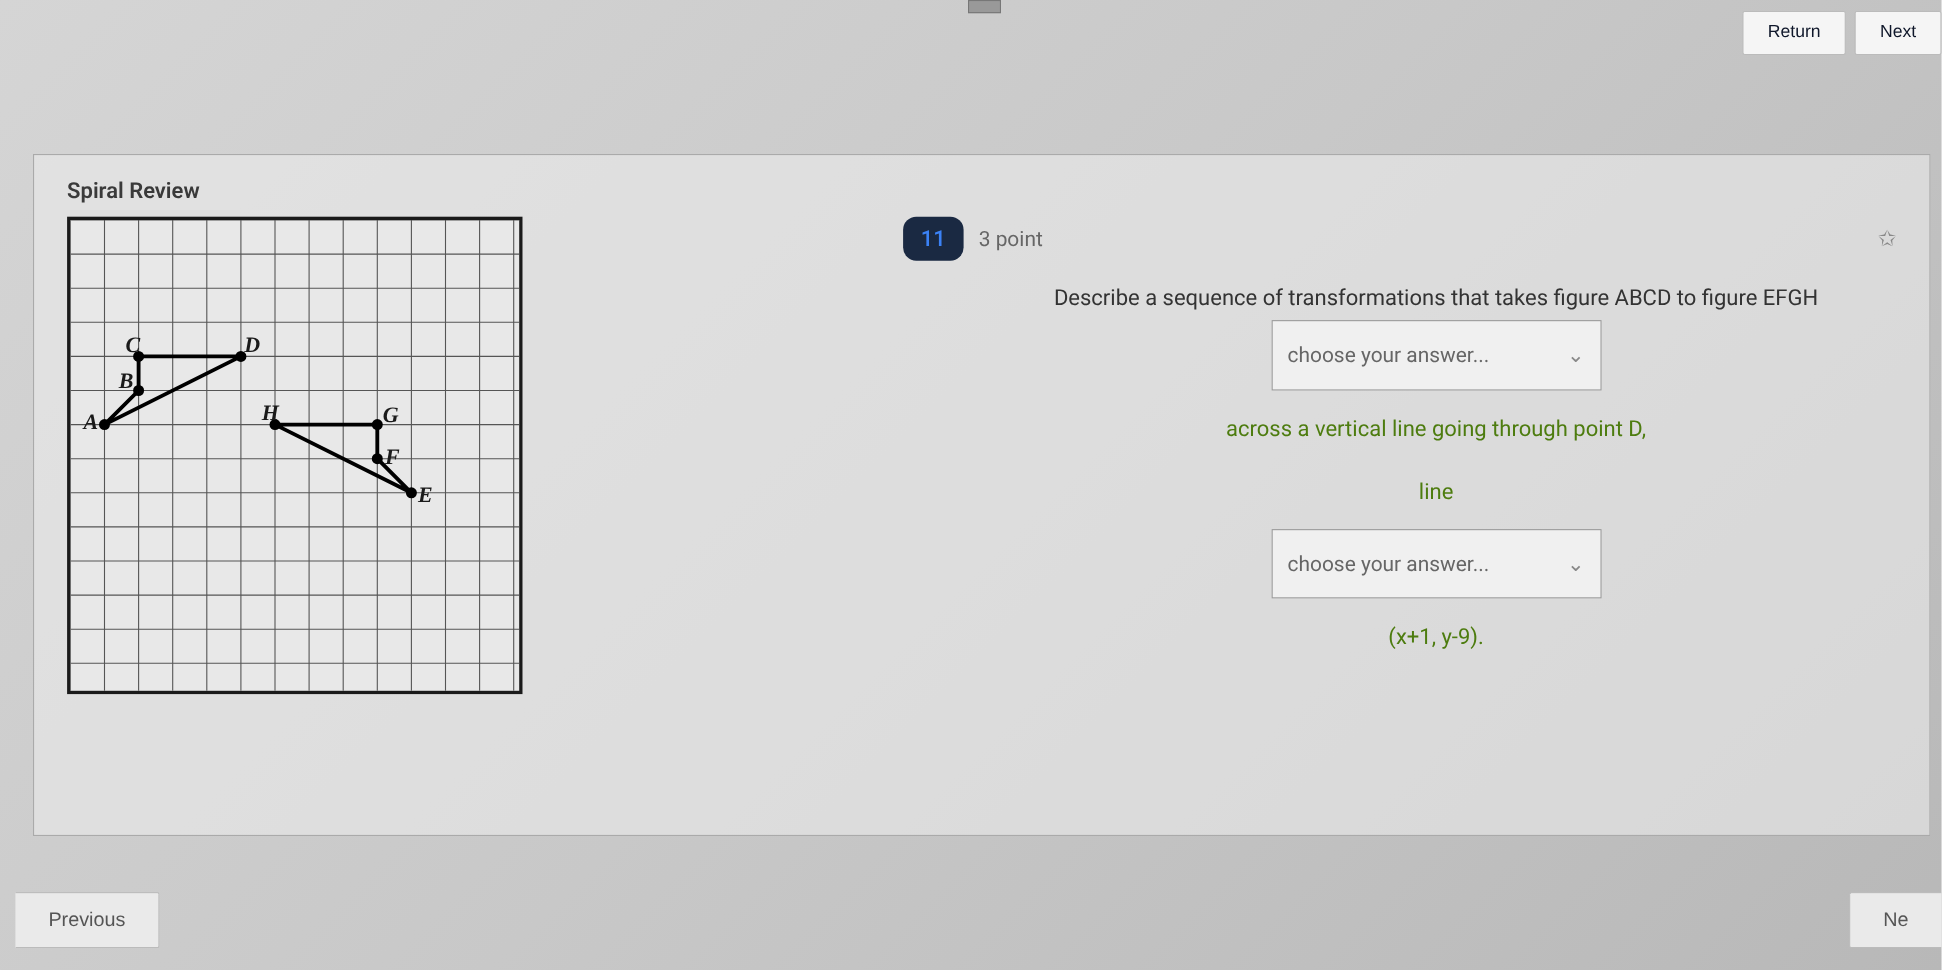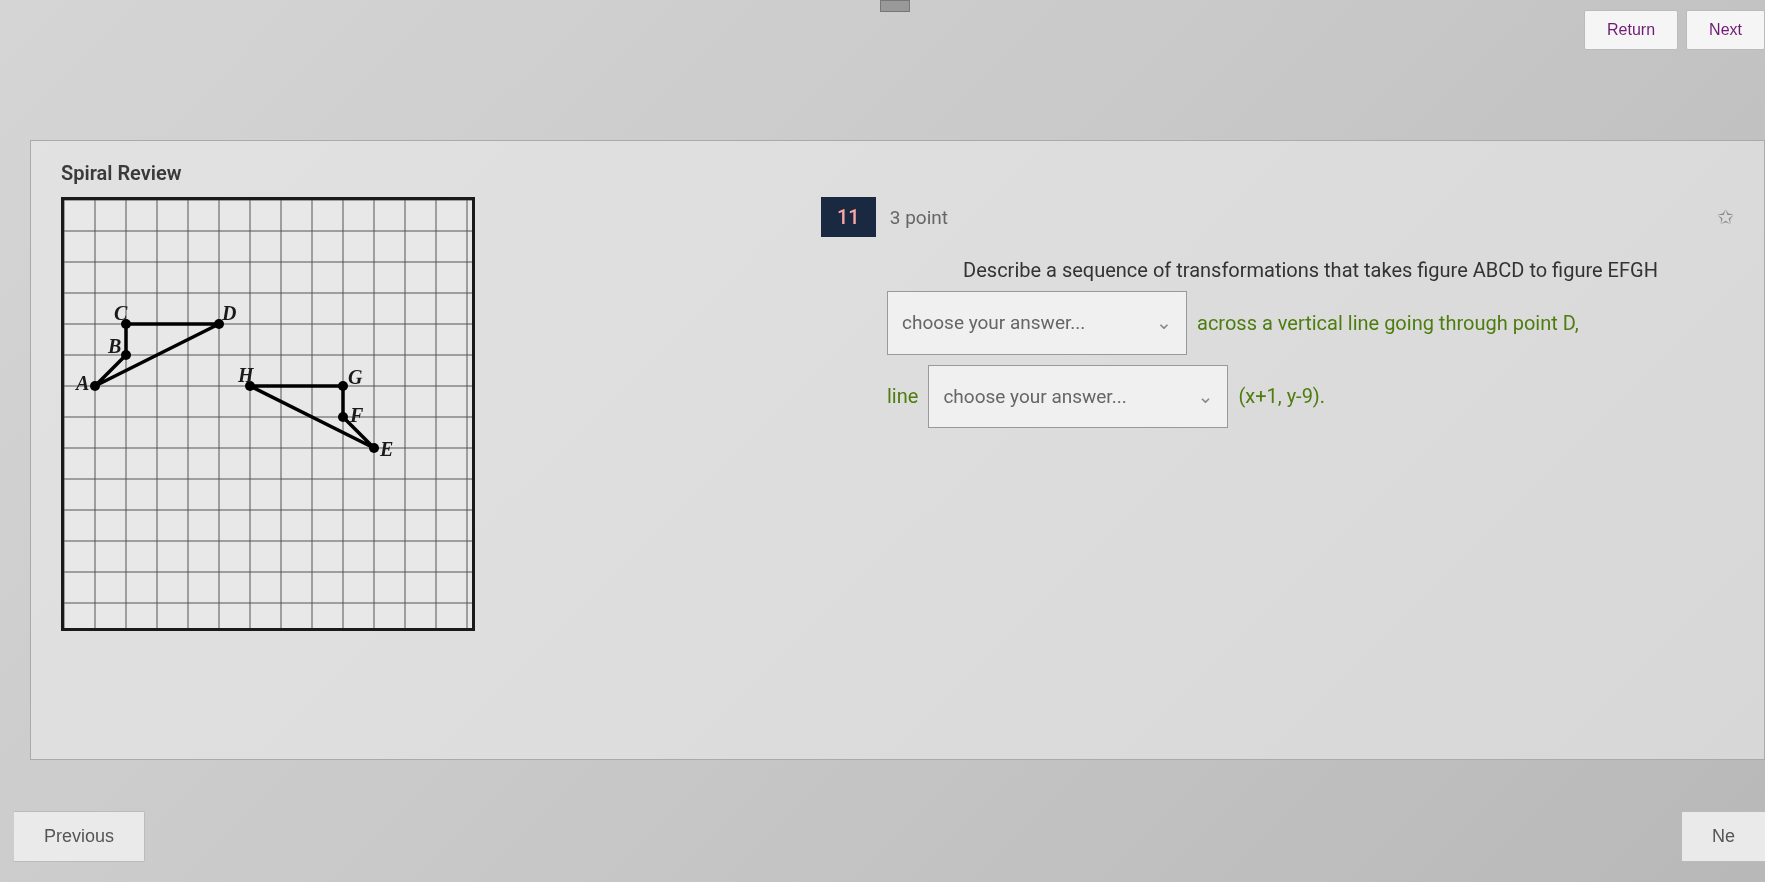--- a/index.html
+++ b/index.html
@@ -21,38 +21,38 @@
       right: 0;
       display: flex;
       gap: 8px;
       padding: 10px 0;
     }
     .top-button {
       background: #f5f5f5;
       border: 1px solid #bbb;
       padding: 10px 22px;
       font-size: 16px;
-      color: #701a75;
+      color: #0f172a;
       cursor: pointer;
       border-radius: 2px;
     }
     .top-icon-center {
       position: absolute;
       top: 0;
       left: 880px;
       width: 30px;
       height: 12px;
       background: #999;
       border: 1px solid #777;
     }
     .content-card {
       position: absolute;
       top: 140px;
       left: 30px;
-      right: 0;
+      right: 10px;
       background: rgba(235, 235, 235, 0.6);
       border: 1px solid #aaa;
       padding: 20px 30px 30px 30px;
       min-height: 620px;
     }
     .section-title {
       font-size: 20px;
       font-weight: 600;
       color: #3a3a3a;
       margin-bottom: 12px;
@@ -81,24 +81,25 @@
       padding-top: 0;
     }
     .question-header {
       display: flex;
       align-items: center;
       gap: 14px;
       margin-bottom: 18px;
     }
     .question-number {
       background: #1a2942;
-      color: #fca5a5;
+      color: #3b82f6;
       font-size: 20px;
       font-weight: 500;
       padding: 8px 16px;
+      border-radius: 12px;
     }
     .points-text {
       font-size: 19px;
       color: #666;
     }
     .star-icon {
       margin-left: auto;
       color: #888;
       font-size: 20px;
     }
@@ -112,20 +113,21 @@
     .question-prompt {
       margin-bottom: 6px;
       line-height: 1.5;
     }
     .answer-line {
       display: flex;
       align-items: center;
       flex-wrap: wrap;
       gap: 10px;
       margin-bottom: 10px;
+      flex-direction: column;
     }
     .dropdown {
       display: inline-flex;
       align-items: center;
       justify-content: space-between;
       border: 1px solid #999;
       background: #f0f0f0;
       padding: 8px 14px;
       font-size: 19px;
       color: #666;

